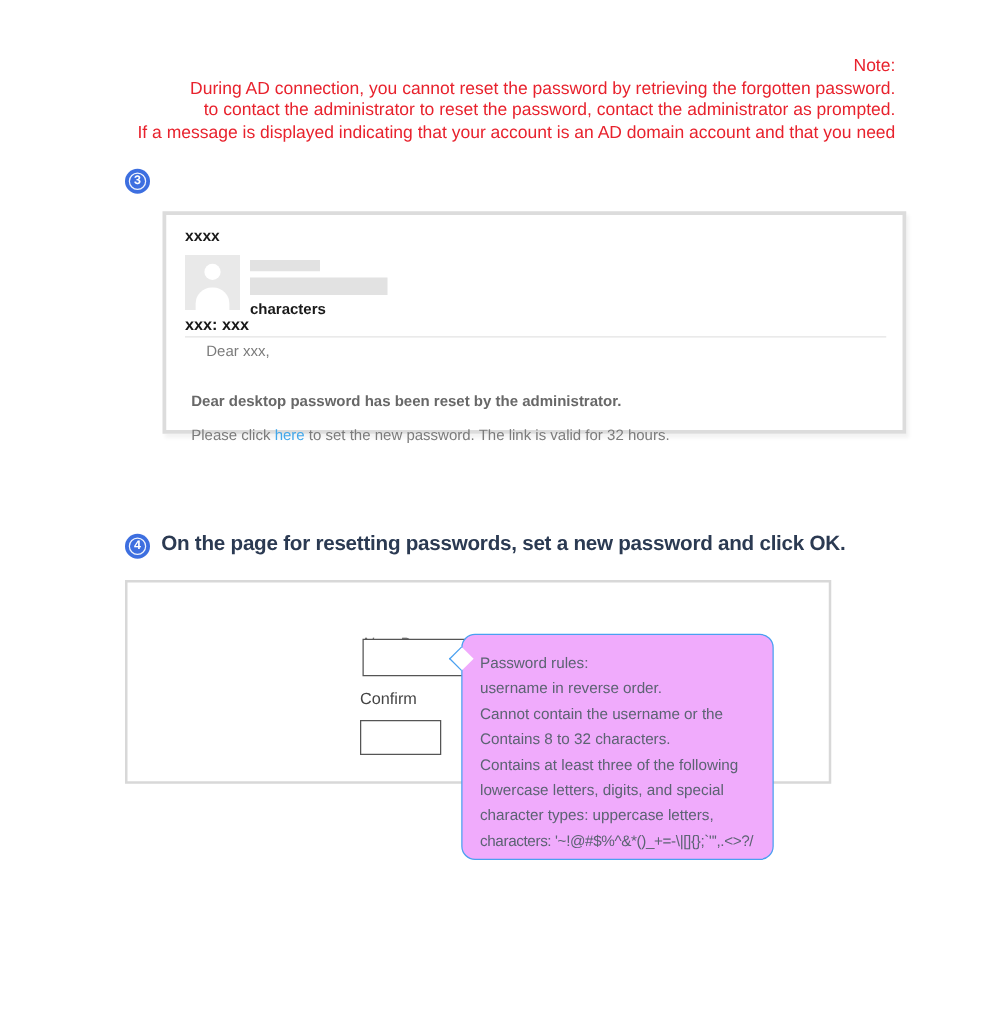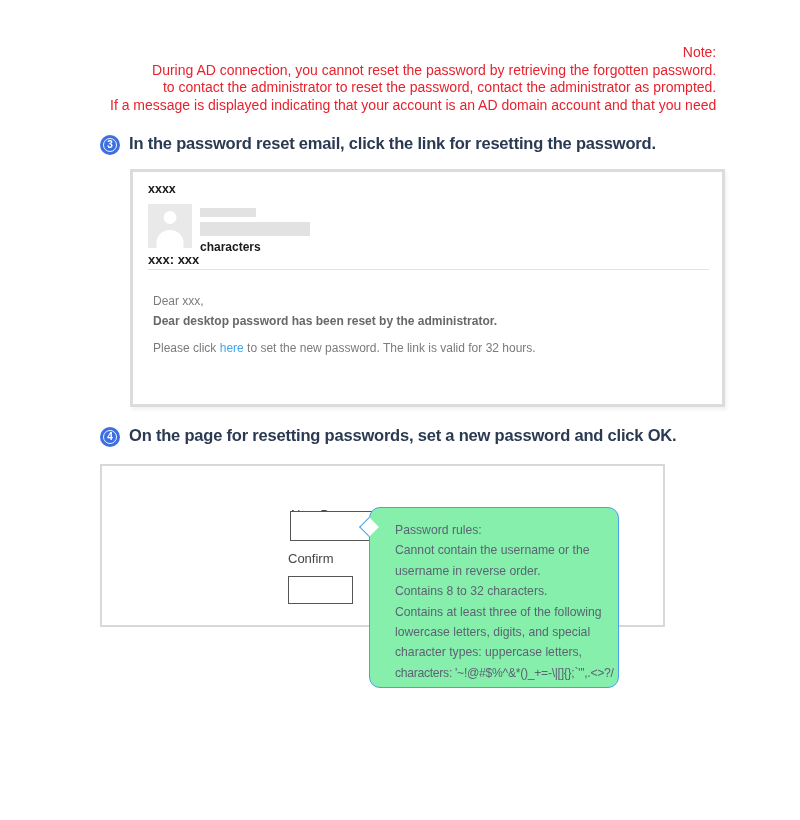--- a/index.html
+++ b/index.html
@@ -20,59 +20,59 @@
   .badge { width:20px; height:20px; border-radius:50%; flex:none; margin-top:1px;
            background:var(--step-badge-blue,#3d6fe0); color:#fff;
            display:flex; align-items:center; justify-content:center; }
   .badge-ring { width:14px; height:14px; border:1.3px solid rgba(255,255,255,.92);
                 border-radius:50%; display:flex; align-items:center; justify-content:center;
                 font-size:10px; font-weight:bold; line-height:1; box-sizing:border-box; }
   .step-text { margin-left:9px; font-size:16.5px; font-weight:bold;
                color:var(--heading-navy,#2b3a52); white-space:nowrap; letter-spacing:-0.2px; }
 
   
-  .email-box { position:absolute; left:130px; top:169px; width:595px; height:238px;
+  .email-box { position:absolute; left:130px; top:169px; width:595px; height:178px;
                box-sizing:border-box; background:#fff; border:3px solid var(--border-gray,#dcdcdc);
                box-shadow:2px 3px 3px rgba(0,0,0,.05); }
   .email-box * { box-sizing:border-box; }
   .email-sender { position:absolute; left:15px; top:10px; font-size:12.5px; font-weight:bold; color:#1a1a1a; }
   .avatar { position:absolute; left:15px; top:32px; width:44px; height:44px; background:#e9e9e9; overflow:hidden; }
   .avatar-head { position:absolute; left:50%; top:7px; transform:translateX(-50%);
                  width:13px; height:13px; border-radius:50%; background:#fff; }
   .avatar-body { position:absolute; left:50%; bottom:-3px; transform:translateX(-50%);
                  width:27px; height:21px; border-radius:13px 13px 0 0; background:#fff; }
   .bar { position:absolute; background:#e2e2e2; }
   .bar-1 { left:67px; top:36px; width:56px; height:9px; }
   .bar-2 { left:67px; top:50px; width:110px; height:14px; }
   .email-recipient { position:absolute; left:67px; top:68px; font-size:12px; font-weight:bold; color:#1a1a1a; }
   .email-subject { position:absolute; left:15px; top:80px; font-size:13px; font-weight:bold; color:#1a1a1a; }
   .email-divider { position:absolute; left:15px; right:13px; top:97px; height:1px; background:#e3e3e3; }
   .email-p { position:absolute; left:20px; margin:0; font-size:12px;
              color:var(--email-text-gray,#7b7b7b); white-space:nowrap; }
-  .email-greeting { top:122px; }
+  .email-greeting { top:102px;margin-left:12px; }
   .email-bold { top:142px; font-weight:bold; color:#686868; }
   .email-linkline { top:169px; }
   .email-footer { top:197px; }
   .link { color:var(--link-blue,#42a7ea); text-decoration:none; cursor:pointer; }
 
   
   .form-box { position:absolute; left:100px; top:464px; width:565px; height:163px;
               box-sizing:border-box; background:#fff; border:2px solid #d8d8d8; }
   .form-label { position:absolute; font-size:13px; color:#454545; white-space:nowrap; }
   .lbl-new { left:188px; top:41px;font-style:italic; }
   .lbl-confirm { left:186px; top:85px; }
   .mock-input { position:absolute; background:#fff; border:1px solid #555; box-sizing:border-box; }
   .input-new { left:188px; top:45px; width:94px; height:30px; }
   .input-confirm { left:186px; top:110px; width:65px; height:28px; }
 
   
   .tooltip { position:absolute; left:369px; top:507px; width:250px; height:181px;
-             box-sizing:border-box; background:#86efac; z-index:5;
+             box-sizing:border-box; background:#f0abfc; z-index:5;
              border:1.5px solid var(--tooltip-border-blue,#4aa0f0); border-radius:11px;
-             padding:12px 6px 0 25px; }
+             padding:12px 6px 0 14px; }
   .tooltip-arrow { position:absolute; left:-8px; top:12px; width:13px; height:13px;
                    background:#fff; transform:rotate(45deg);
                    border-left:1.5px solid var(--tooltip-border-blue,#4aa0f0);
                    border-bottom:1.5px solid var(--tooltip-border-blue,#4aa0f0); }
   .tip-line { font-size:12.2px; line-height:20.4px; color:var(--tooltip-text,#5c6373); white-space:nowrap; }
   .tip-line:last-child { letter-spacing:-0.3px; }
 </style>
 </head>
 <body>
 
@@ -82,21 +82,20 @@
     <div class="note-line">Note:</div>
     <div class="note-line">During AD connection, you cannot reset the password by retrieving the forgotten password.</div>
     <div class="note-line">to contact the administrator to reset the password, contact the administrator as prompted.</div>
     <div class="note-line">If a message is displayed indicating that your account is an AD domain account and that you need</div>
   </div>
 
   <div class="step step-3">
     <span class="badge">
       <span class="badge-ring">3</span>
     </span>
-    <span class="step-text">In the password reset email, click the link for resetting the password.</span>
   </div>
 
   <div class="email-box">
     <div class="email-sender">xxxx</div>
     <div class="avatar">
       <span>
         <span class="avatar-head"></span>
         <span class="avatar-body"></span>
       </span>
     </div>
@@ -120,22 +119,22 @@
   <div class="form-box">
     <div class="form-label lbl-new">New Password</div>
     <div class="mock-input input-new"></div>
     <div class="form-label lbl-confirm">Confirm</div>
     <div class="mock-input input-confirm"></div>
   </div>
 
   <div class="tooltip">
     <div class="tooltip-arrow"></div>
     <div class="tip-line">Password rules:</div>
+    <div class="tip-line">username in reverse order.</div>
     <div class="tip-line">Cannot contain the username or the</div>
-    <div class="tip-line">username in reverse order.</div>
     <div class="tip-line">Contains 8 to 32 characters.</div>
     <div class="tip-line">Contains at least three of the following</div>
     <div class="tip-line">lowercase letters, digits, and special</div>
     <div class="tip-line">character types: uppercase letters,</div>
     <div class="tip-line">characters: '~!@#$%^&amp;*()_+=-\|[]{};`"',.&lt;&gt;?/</div>
   </div>
 
 </div>
 
 </body></html>

